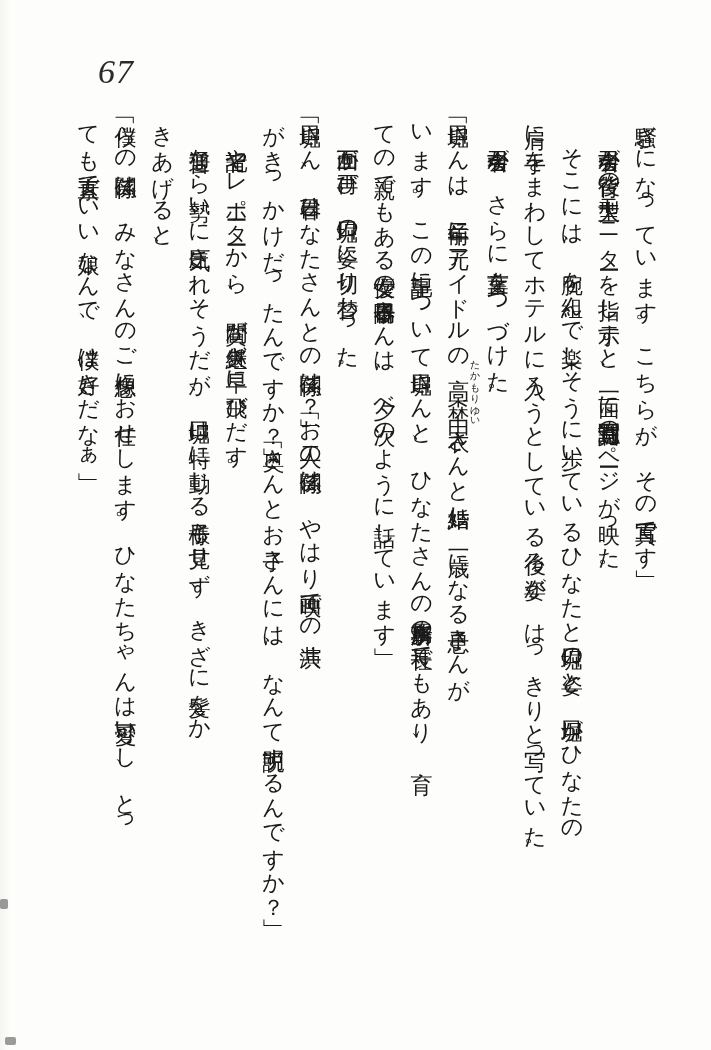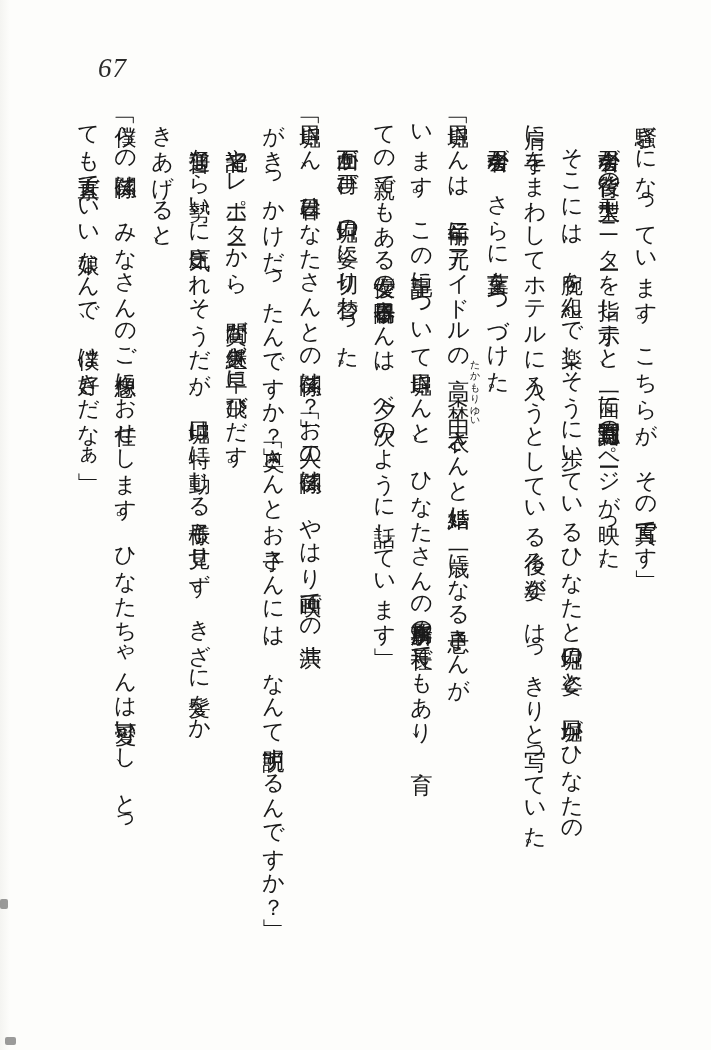--- a/index.html
+++ b/index.html
@@ -15,21 +15,21 @@
   }
   .page {
     position: absolute;
     inset: 0;
     background: linear-gradient(90deg, #f4f4f1 0px, #fdfdfb 10px, #fdfdfb 100%);
   }
   .page-number {
     position: absolute;
     top: 55px;
     left: 98px;
-    font-size: 27px;
+    font-size: 34px;
     font-style: italic;
     color: #2b2b2b;
     letter-spacing: 1px;
     line-height: 1;
   }
   .text-block {
     position: absolute;
     top: 110px;
     right: 46px;
     height: 838px;

